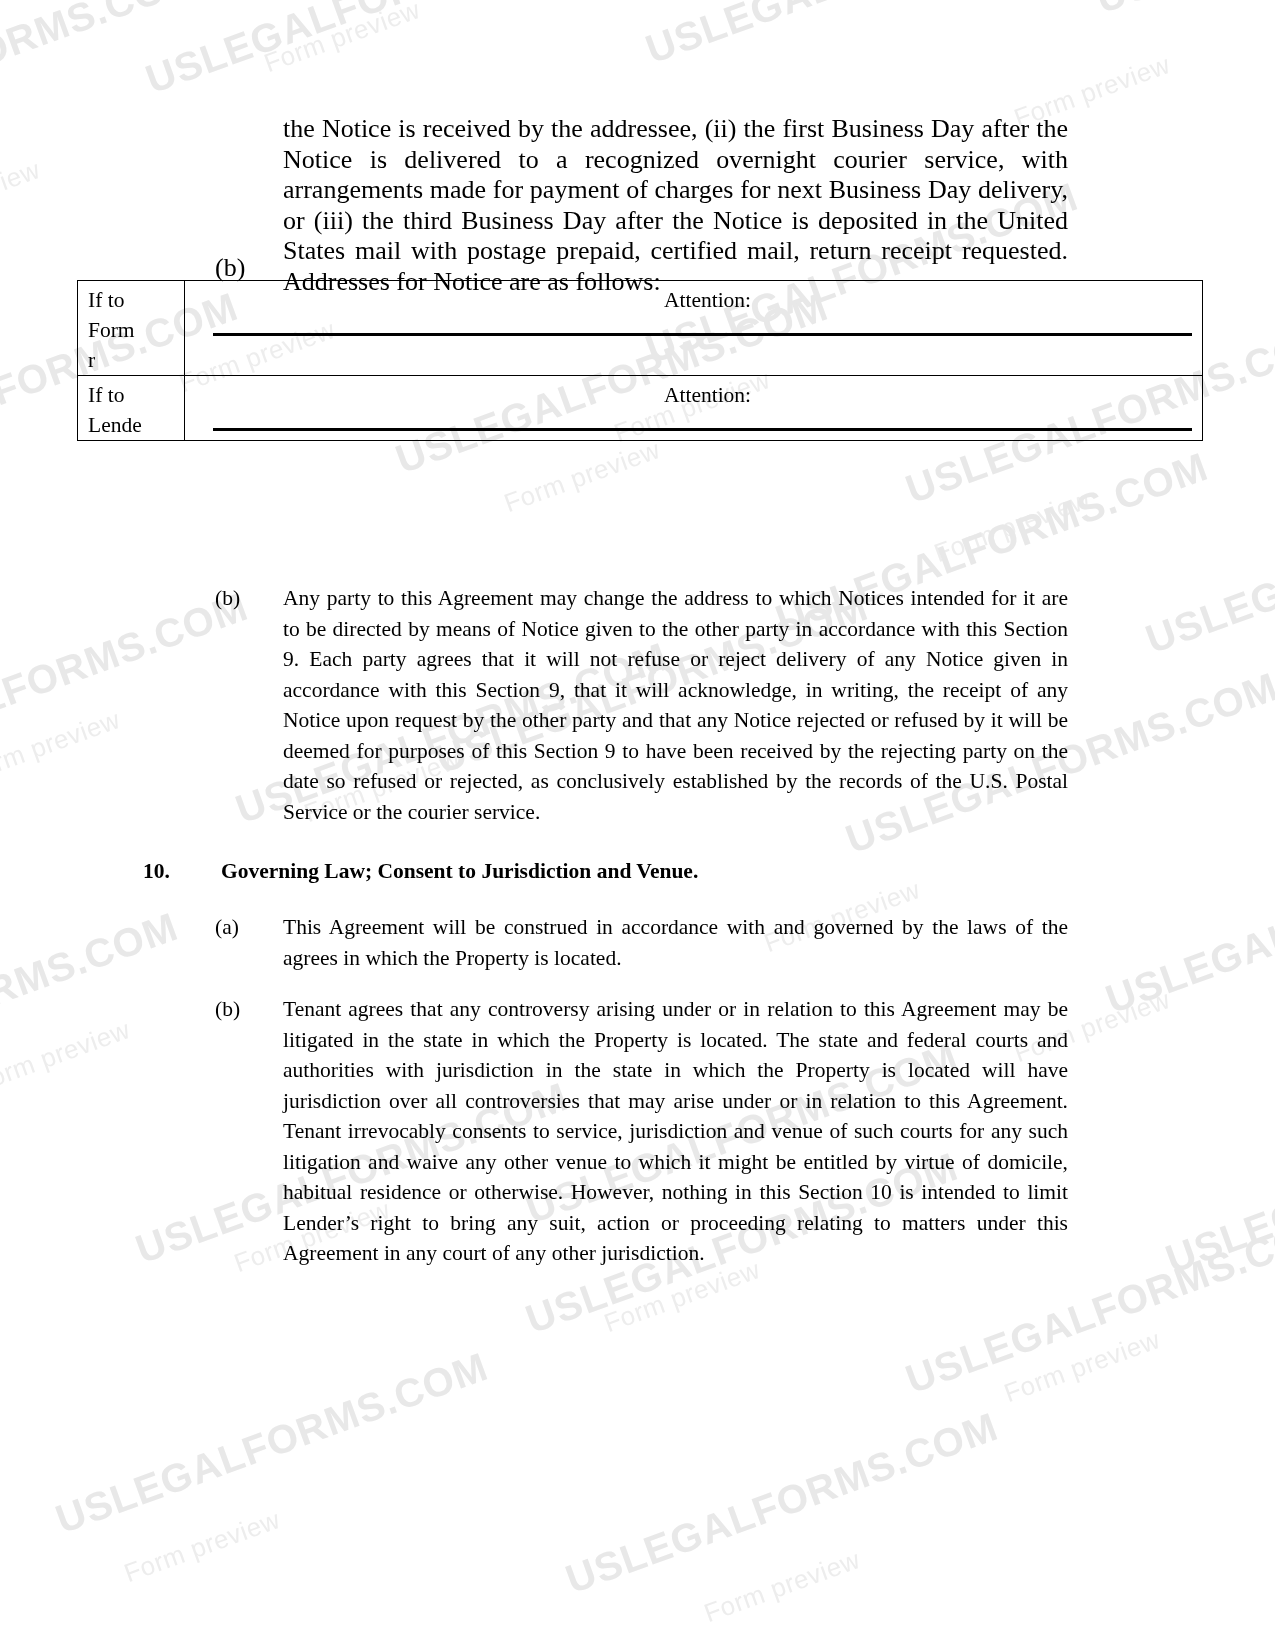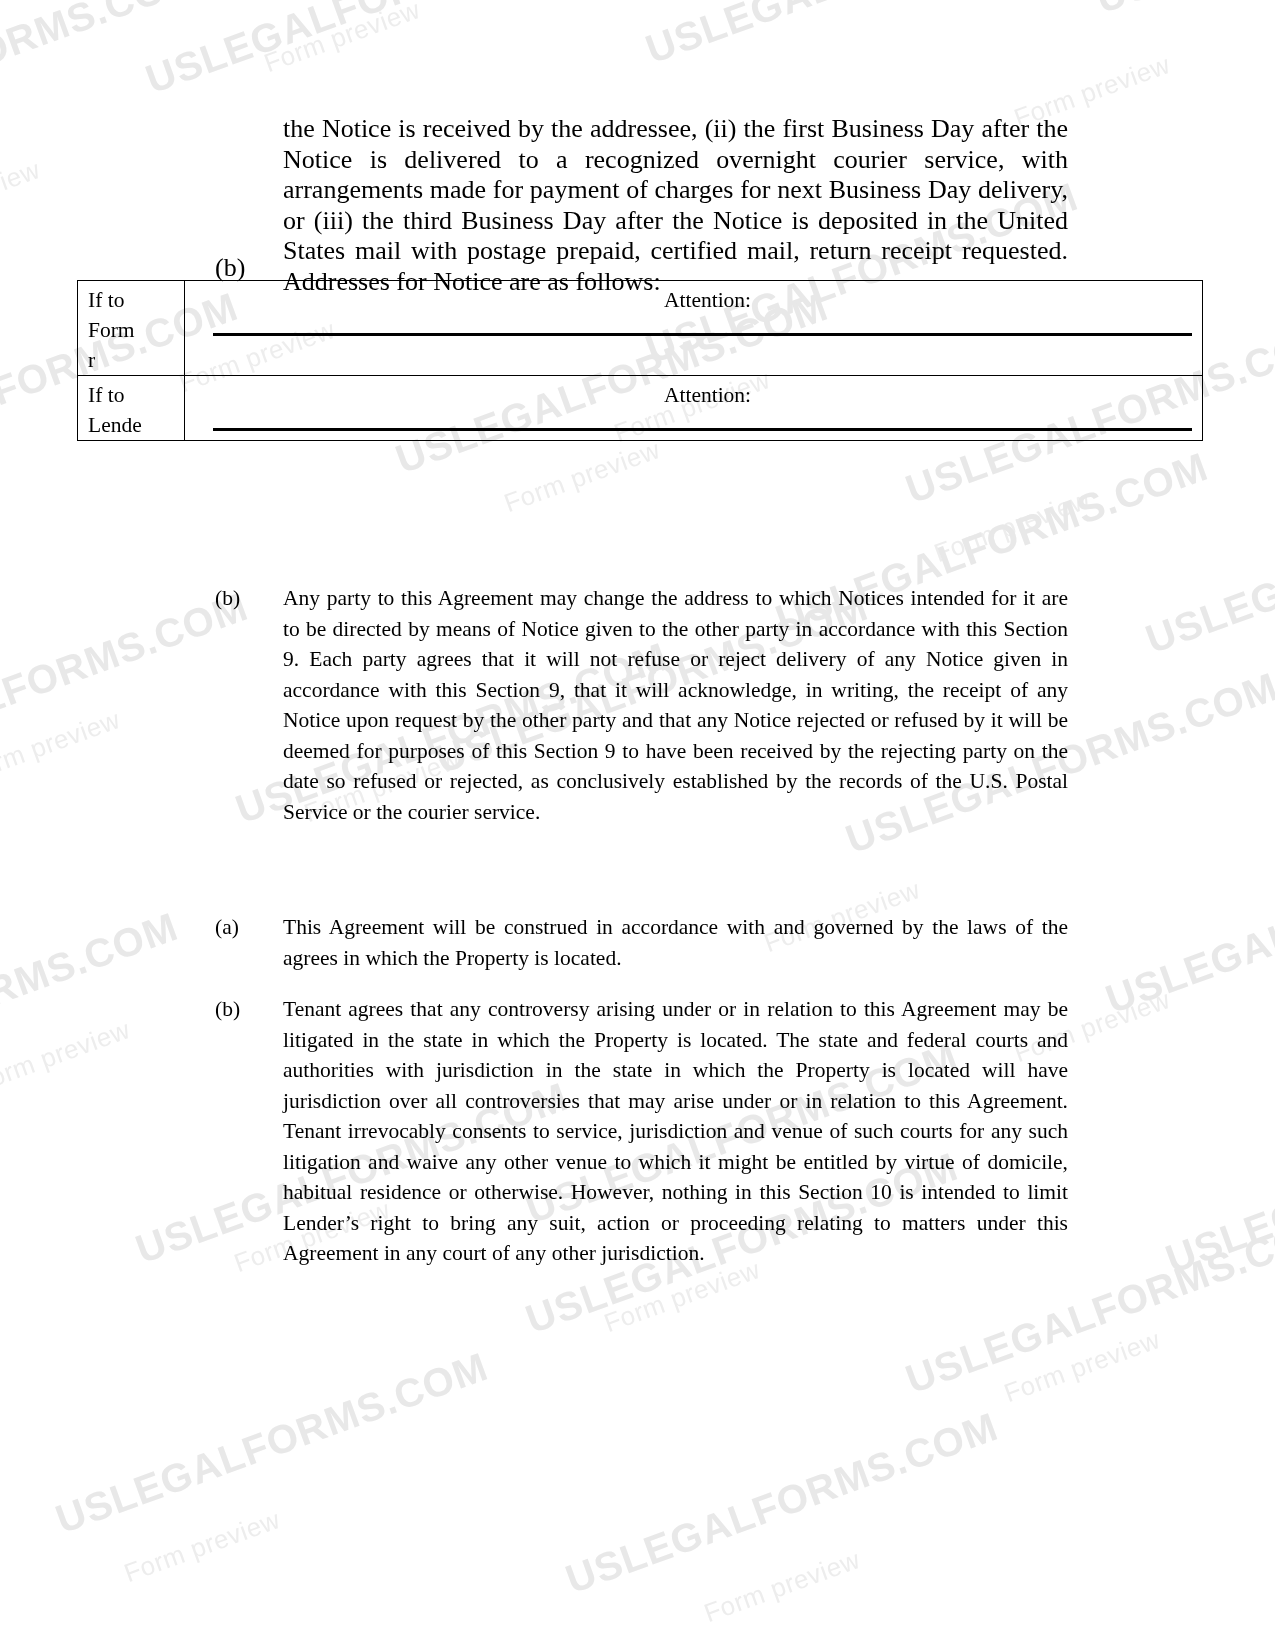--- a/index.html
+++ b/index.html
@@ -215,20 +215,24 @@
           </td>
         </tr>
       </tbody>
     </table>
 
     <div class="hang" style="left:215px; top:583px; width:853px;">
       <span class="marker">(b)</span>
       <span class="body just" style="text-align:justify;">Any party to this Agreement may change the address to which Notices intended for it are to be directed by means of Notice given to the other party in accordance with this Section 9. Each party agrees that it will not refuse or reject delivery of any Notice given in accordance with this Section 9, that it will acknowledge, in writing, the receipt of any Notice upon request by the other party and that any Notice rejected or refused by it will be deemed for purposes of this Section 9 to have been received by the rejecting party on the date so refused or rejected, as conclusively established by the records of the U.S. Postal Service or the courier service.</span>
     </div>
 
+    <div class="sec-head" style="left:143px; top:856px; width:930px;">
+      <span class="num">10.</span>
+      <span>Governing Law; Consent to Jurisdiction and Venue.</span>
+    </div>
 
     <div class="hang" style="left:215px; top:912px; width:853px;">
       <span class="marker">(a)</span>
       <span class="body" style="text-align:justify;">This Agreement will be construed in accordance with and governed by the laws of the agrees in which the Property is located.</span>
     </div>
 
     <div class="hang" style="left:215px; top:994px; width:853px;">
       <span class="marker">(b)</span>
       <span class="body" style="text-align:justify;">Tenant agrees that any controversy arising under or in relation to this Agreement may be litigated in the state in which the Property is located. The state and federal courts and authorities with jurisdiction in the state in which the Property is located will have jurisdiction over all controversies that may arise under or in relation to this Agreement. Tenant irrevocably consents to service, jurisdiction and venue of such courts for any such litigation and waive any other venue to which it might be entitled by virtue of domicile, habitual residence or otherwise. However, nothing in this Section 10 is intended to limit Lender’s right to bring any suit, action or proceeding relating to matters under this Agreement in any court of any other jurisdiction.</span>
     </div>

